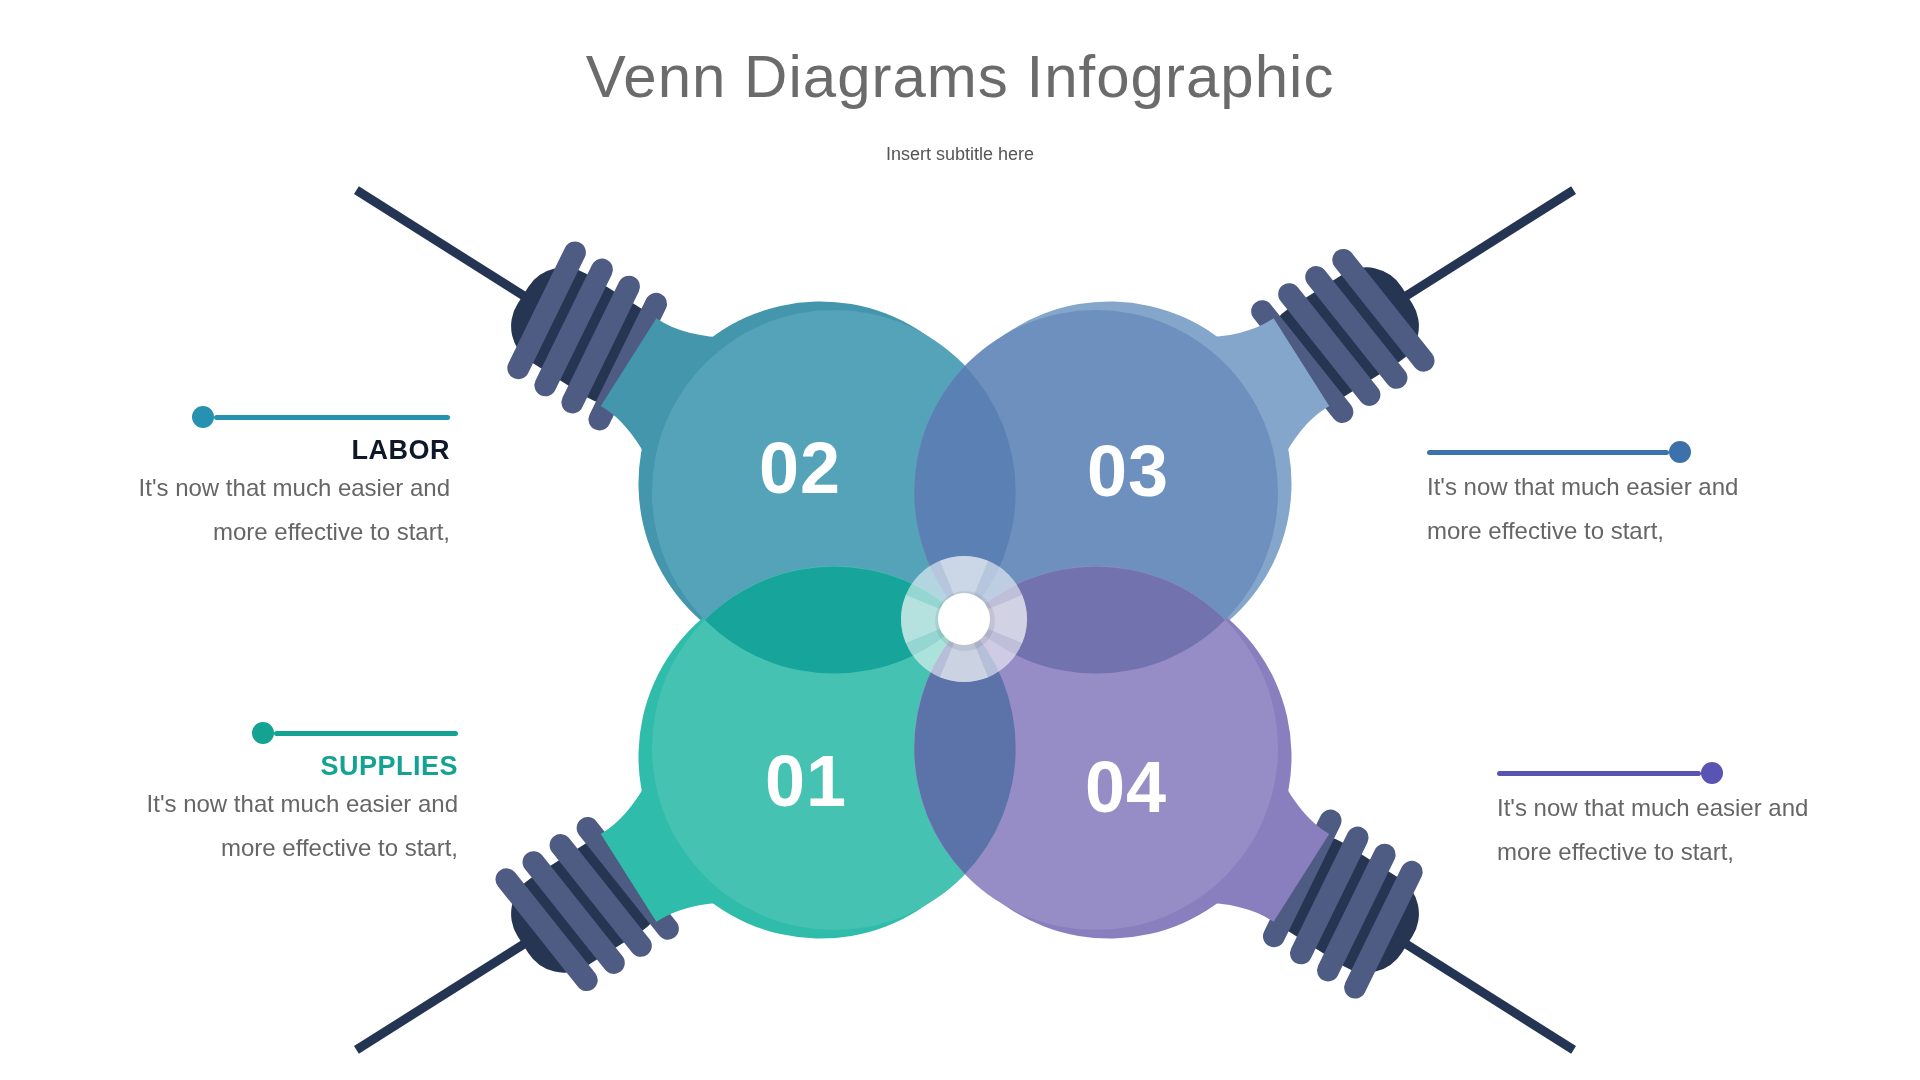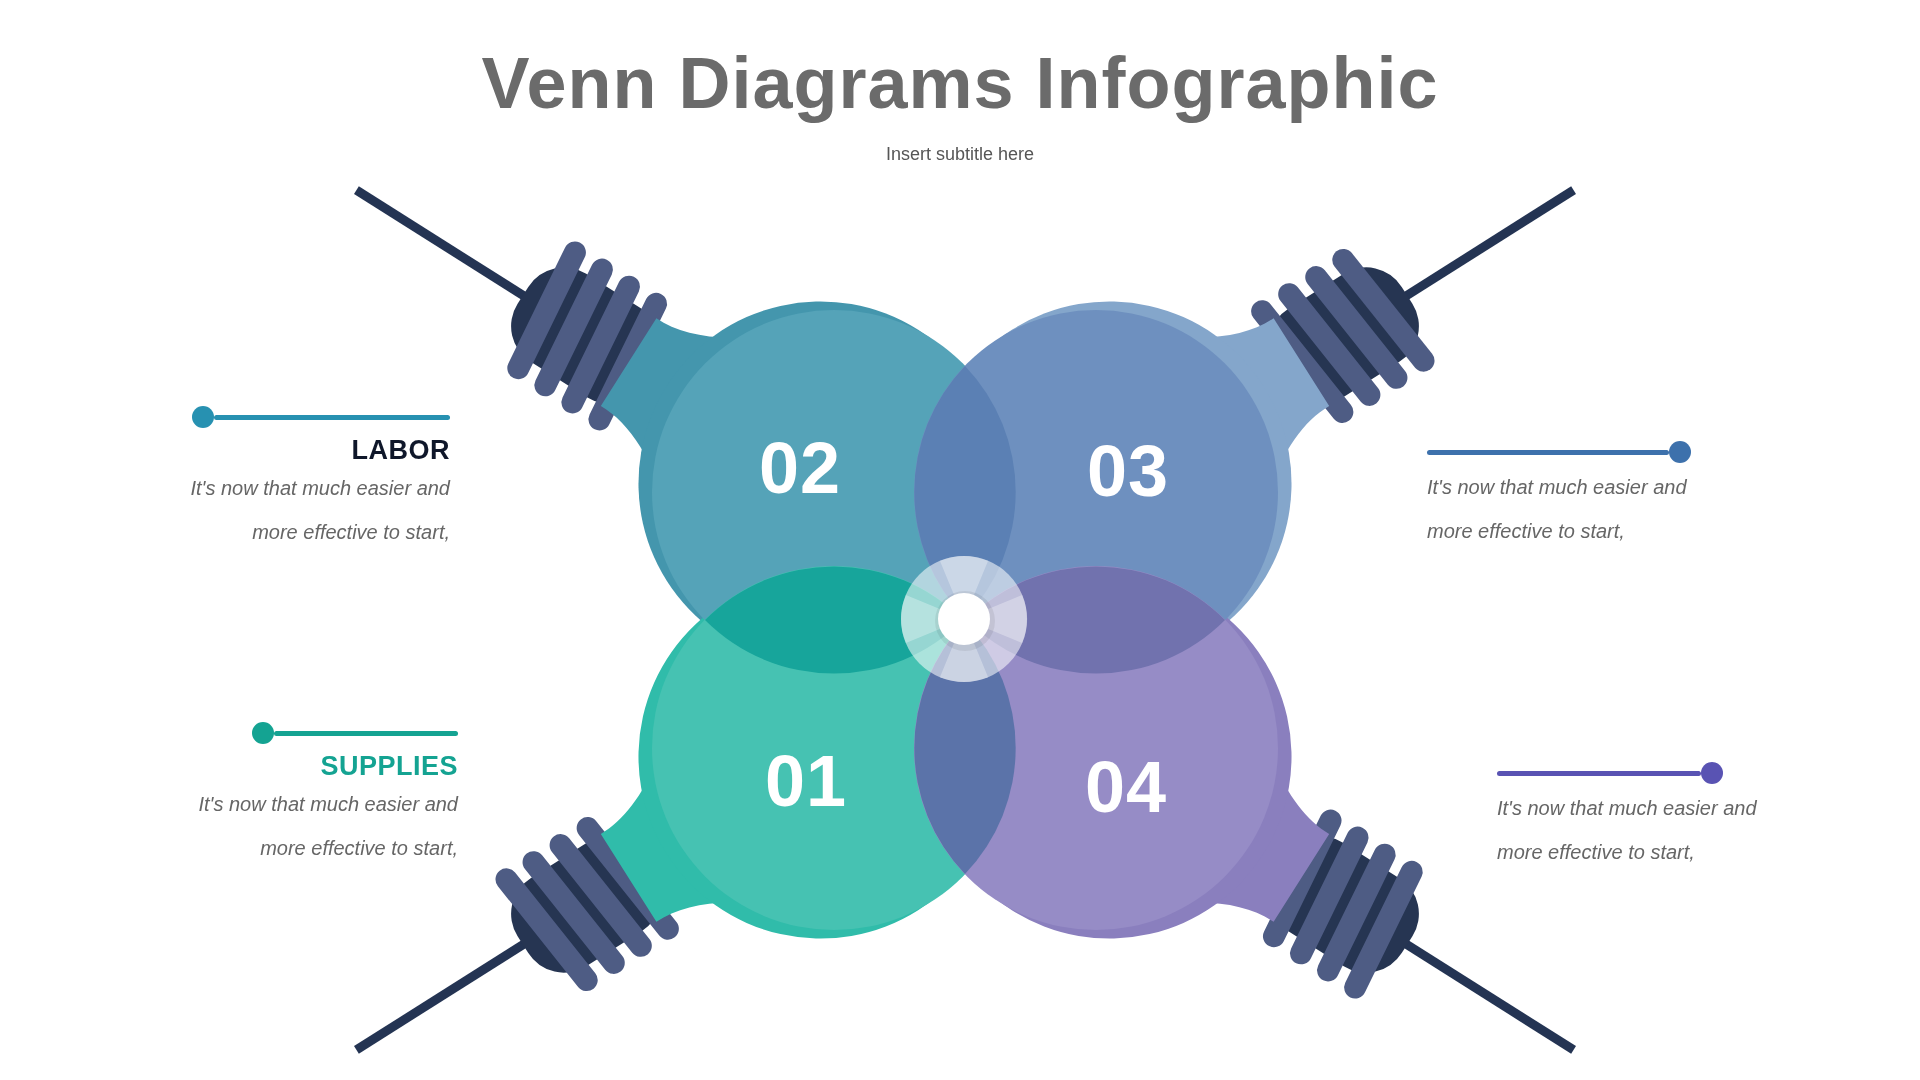--- a/index.html
+++ b/index.html
@@ -4,35 +4,35 @@
 <style>
   html,body{margin:0;padding:0;}
   body{
     width:1920px;height:1080px;position:relative;overflow:hidden;
     background:#ffffff;
     font-family:"Liberation Sans", sans-serif;
   }
   .stage{position:absolute;inset:0;}
   .page-title{
     position:absolute;top:44px;left:0;right:0;text-align:center;
-    font-size:72px;line-height:1.1;font-weight:700;letter-spacing:1px;
+    font-size:60px;line-height:1.1;font-weight:400;letter-spacing:1px;
   }
   .page-subtitle{
     position:absolute;top:144px;left:0;right:0;text-align:center;
     font-size:18px;line-height:1.2;
   }
   svg.diagram{position:absolute;left:0;top:0;}
   .callout{position:absolute;}
   .callout.rt{text-align:right;}
   .callout.lt{text-align:left;}
   .connector{display:flex;align-items:center;height:22px;}
   .dot{width:22px;height:22px;border-radius:50%;flex:0 0 auto;}
   .cline{height:5px;border-radius:3px;flex:1 1 auto;}
   .callout-label{font-size:27px;font-weight:700;line-height:27px;margin-top:9px;letter-spacing:0.5px;}
-  .callout-desc{font-size:20px;line-height:44px;margin-top:2px;font-style:italic;}
+  .callout-desc{font-size:24px;line-height:44px;margin-top:2px;}
   .num{font-size:72px;font-weight:700;letter-spacing:1px;}
 </style>
 </head>
 <body>
 
 <div class="stage">
 
   <div class="page-title" style="color: rgb(107, 107, 107);">Venn Diagrams Infographic</div>
   <div class="page-subtitle" style="color: rgb(86, 86, 86);">Insert subtitle here</div>
 

